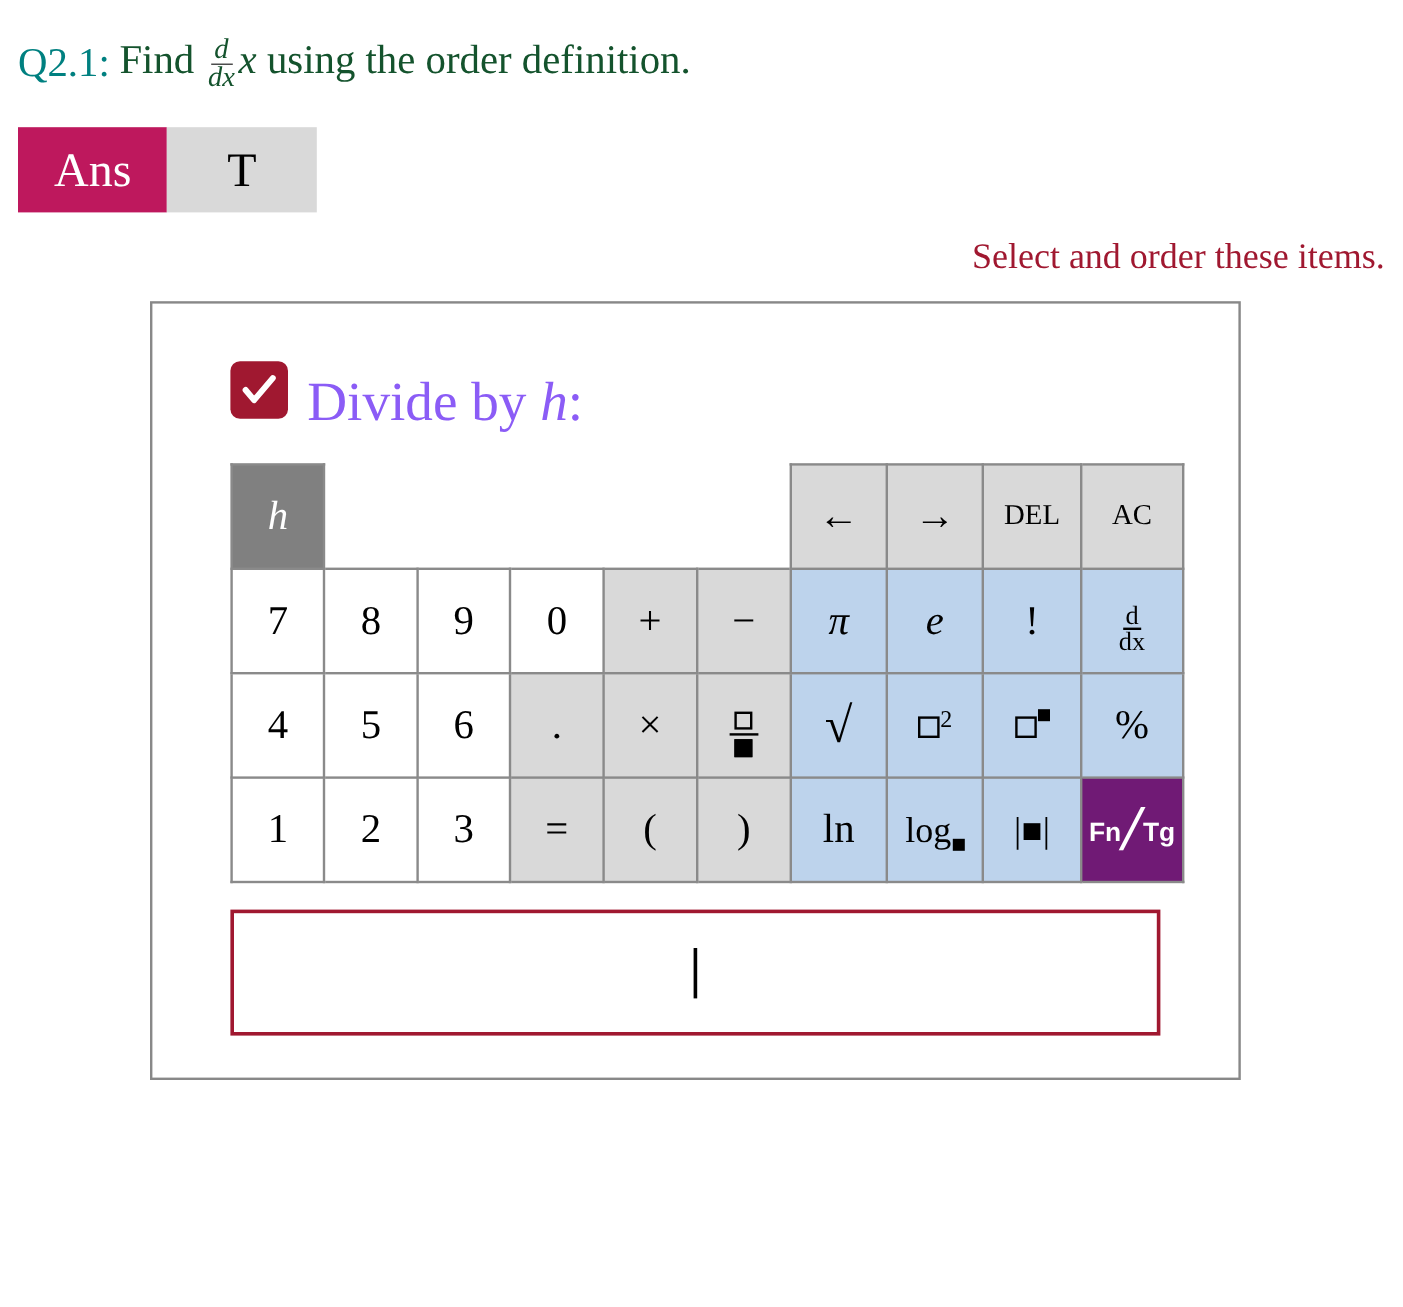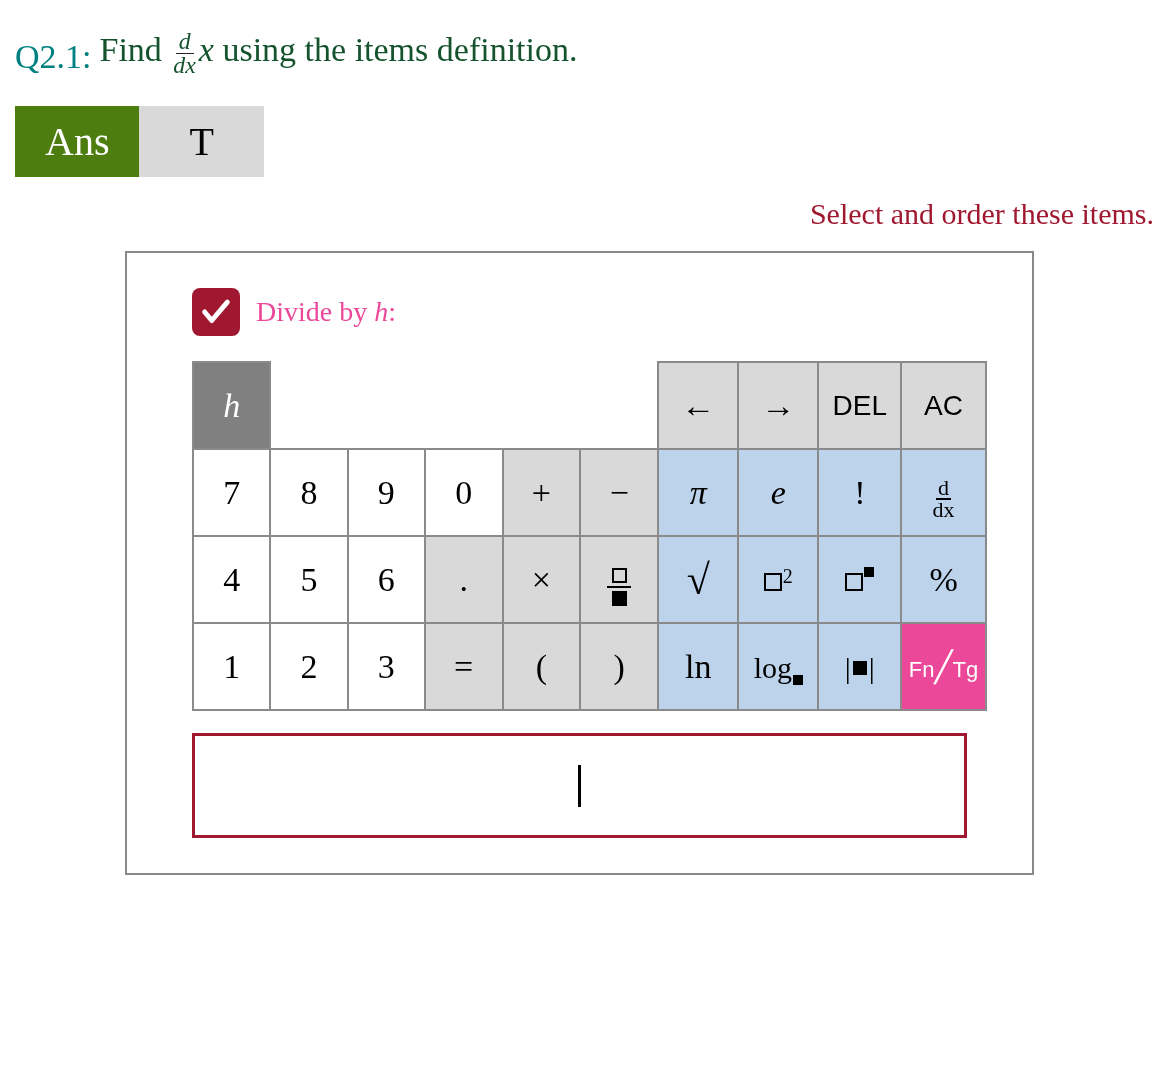--- a/index.html
+++ b/index.html
@@ -6,21 +6,21 @@
     body {
       font-family: "Times New Roman", serif;
       background: #fff;
       padding: 30px 15px;
       width: 1169px;
     }
     .question {
       font-size: 34px;
       margin-bottom: 30px;
       display: flex;
-      align-items: flex-end;
+      align-items: center;
       gap: 8px;
     }
     .q-label { color: #008080; }
     .q-text { color: #14532d; }
     .frac {
       display: inline-flex;
       flex-direction: column;
       align-items: center;
       vertical-align: middle;
       font-size: 0.7em;
@@ -29,21 +29,21 @@
     }
     .frac .num { border-bottom: 1.5px solid #222; padding: 0 3px; }
     .frac .den { padding: 0 3px; }
     .italic-x { font-style: italic; font-family: "Times New Roman", serif; }
 
     .ans-row {
       display: flex;
       margin-bottom: 20px;
     }
     .ans-label {
-      background: #4d7c0f;
+      background: #be185d;
       color: #fff;
       font-size: 40px;
       padding: 12px 30px;
       font-family: "Times New Roman", serif;
     }
     .ans-value {
       background: #d9d9d9;
       font-size: 40px;
       padding: 12px 50px;
       font-family: "Times New Roman", serif;
@@ -72,21 +72,21 @@
     .checkbox {
       width: 48px;
       height: 48px;
       background: #a01830;
       border-radius: 8px;
       display: flex;
       align-items: center;
       justify-content: center;
     }
     .checkbox svg { width: 34px; height: 34px; }
-    .step-label { font-size: 28px; color: #ec4899; }
+    .step-label { font-size: 46px; color: #8b5cf6; margin-top: 20px; }
     .step-label .h { font-style: italic; }
 
     .keypad-wrapper {
       margin-left: 20px;
     }
     .keypad {
       border-collapse: collapse;
     }
     .keypad td {
       border: 2px solid #8a8a8a;
@@ -101,22 +101,22 @@
     }
     .keypad td.noborder { border: none; }
     .keypad td.var-h {
       background: #808080;
       color: #fff;
       font-style: italic;
     }
     .keypad td.white { background: #fff; color: #000; }
     .keypad td.lgray { background: #d9d9d9; color: #000; }
     .keypad td.blue { background: #bdd3ec; color: #000; }
-    .keypad td.darkblue { background: #ec4899; color: #fff; }
-    .keypad td.small { font-size: 28px; font-family: Liberation Sans, sans-serif; }
+    .keypad td.darkblue { background: #701a75; color: #fff; font-weight: bold; }
+    .keypad td.small { font-size: 24px; font-family: Liberation Serif, serif; }
     .keypad td.serif-it { font-style: italic; }
 
     .mini-frac {
       display: inline-flex;
       flex-direction: column;
       align-items: center;
       line-height: 0.9;
       font-size: 22px;
     }
     .mini-frac .top { border-bottom: 2px solid #000; padding: 0 2px; }
@@ -165,21 +165,21 @@
 <body>
 
 <div class="question">
   <span class="q-label">Q2.1:</span>
   <span class="q-text">
     <span>Find</span>
     <span class="frac">
       <span class="num">d</span>
       <span class="den">dx</span>
     </span><span class="italic-x">x</span>
-    <span>using the items definition.</span>
+    <span>using the order definition.</span>
   </span>
 </div>
 
 <div class="ans-row">
   <div class="ans-label">Ans</div>
   <div class="ans-value">T</div>
 </div>
 
 <div class="instruction">Select and order these items.</div>
 

